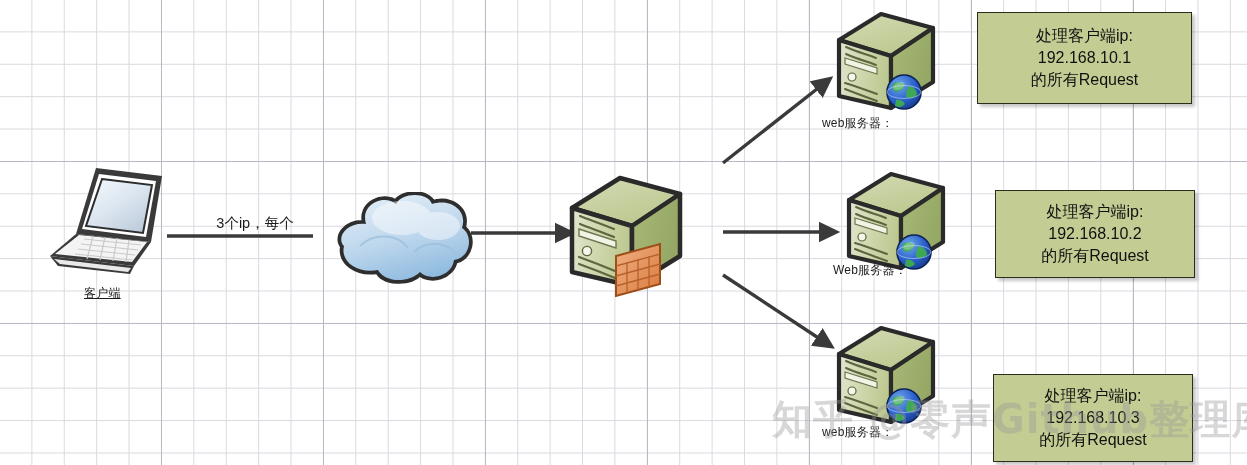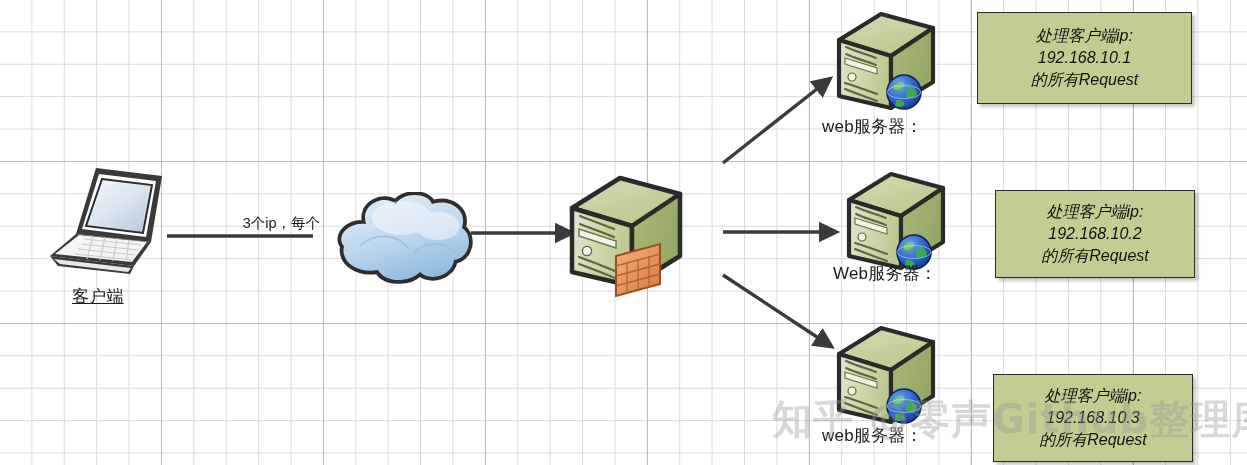--- a/index.html
+++ b/index.html
@@ -29,45 +29,44 @@
       linear-gradient(to right, #b9b9c6 1px, transparent 1px),
       linear-gradient(to bottom, #b9b9c6 1px, transparent 1px);
     background-size: 162px 162px;
     background-position: -1px -1px;
   }
   .node { position: absolute; }
   .lbl {
     position: absolute;
     white-space: nowrap;
     color: #1b1b1b;
-    font-size: 17px;
+    font-size: 12px;
     letter-spacing: .2px;
   }
   .edge-label {
     position: absolute;
     white-space: nowrap;
     color: #1b1b1b;
     font-size: 14.5px;
-    text-align: right;
+    text-align: center;
     line-height: 1.35;
   }
   .infobox {
     position: absolute;
     background: #c3cd93;
     border: 1.6px solid #2b2b1e;
     box-shadow: 3px 3px 3px rgba(0,0,0,.22);
     color: #111;
     font-size: 16px;
     line-height: 1.38;
     text-align: center;
     display: flex;
     flex-direction: column;
     justify-content: center;
     box-sizing: border-box;
-    font-style: italic;
   }
   .infobox div { white-space: nowrap; }
   svg.layer {
     position: absolute;
     left: 0; top: 0;
     width: 1247px;
     height: 465px;
     overflow: visible;
     pointer-events: none;
   }
@@ -168,21 +167,21 @@
         <path d="M55 74 L49 97"></path>
         <path d="M67 75 L62 98"></path>
         <path d="M79 76 L75 99"></path>
         <path d="M91 78 L88 100"></path>
       </g>
 
       <path d="M12 94 L96 104 L92 112 L20 104 Z" fill="#3a3a3a"></path>
       <path d="M16 97 L93 106 L90 110 L22 102 Z" fill="#e9e9e9"></path>
     </svg>
   </div>
-  <div class="lbl" style="left:72px; top:285px;text-decoration:underline;">客户端</div>
+  <div class="lbl" style="left:84px; top:285px;text-decoration:underline;">客户端</div>
 
   <div class="edge-label" style="left:190px; top:214px; width:130px;">
     <div>3个ip，每个</div>
   </div>
 
   <div class="node" style="left:332px; top:192px;">
     <svg width="146" height="98" viewBox="0 0 146 98">
       <path d="M34 32 C28 12 52 2 64 12 C70 0 96 0 100 12
                C118 6 136 18 130 36 C142 44 138 66 122 68
                C120 84 98 90 88 80 C76 92 52 90 46 78

